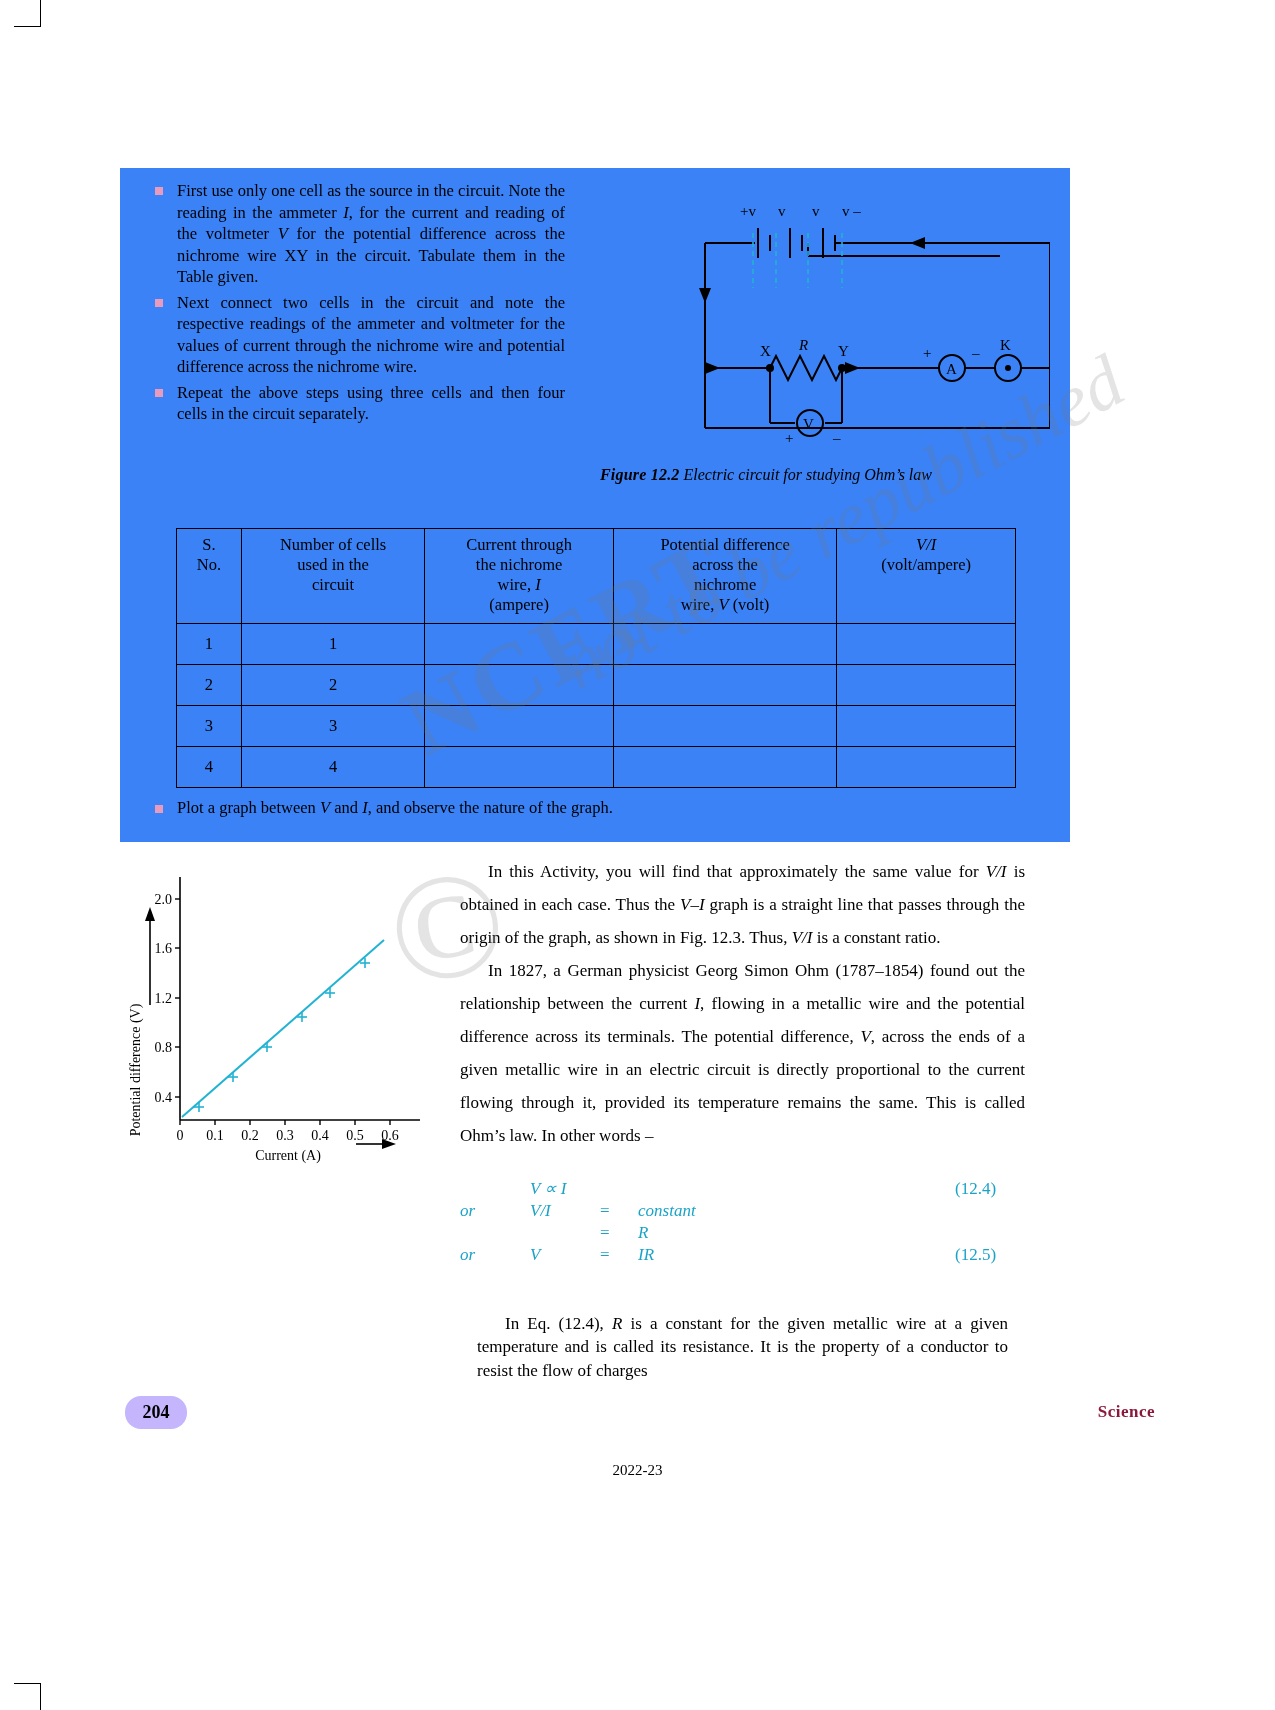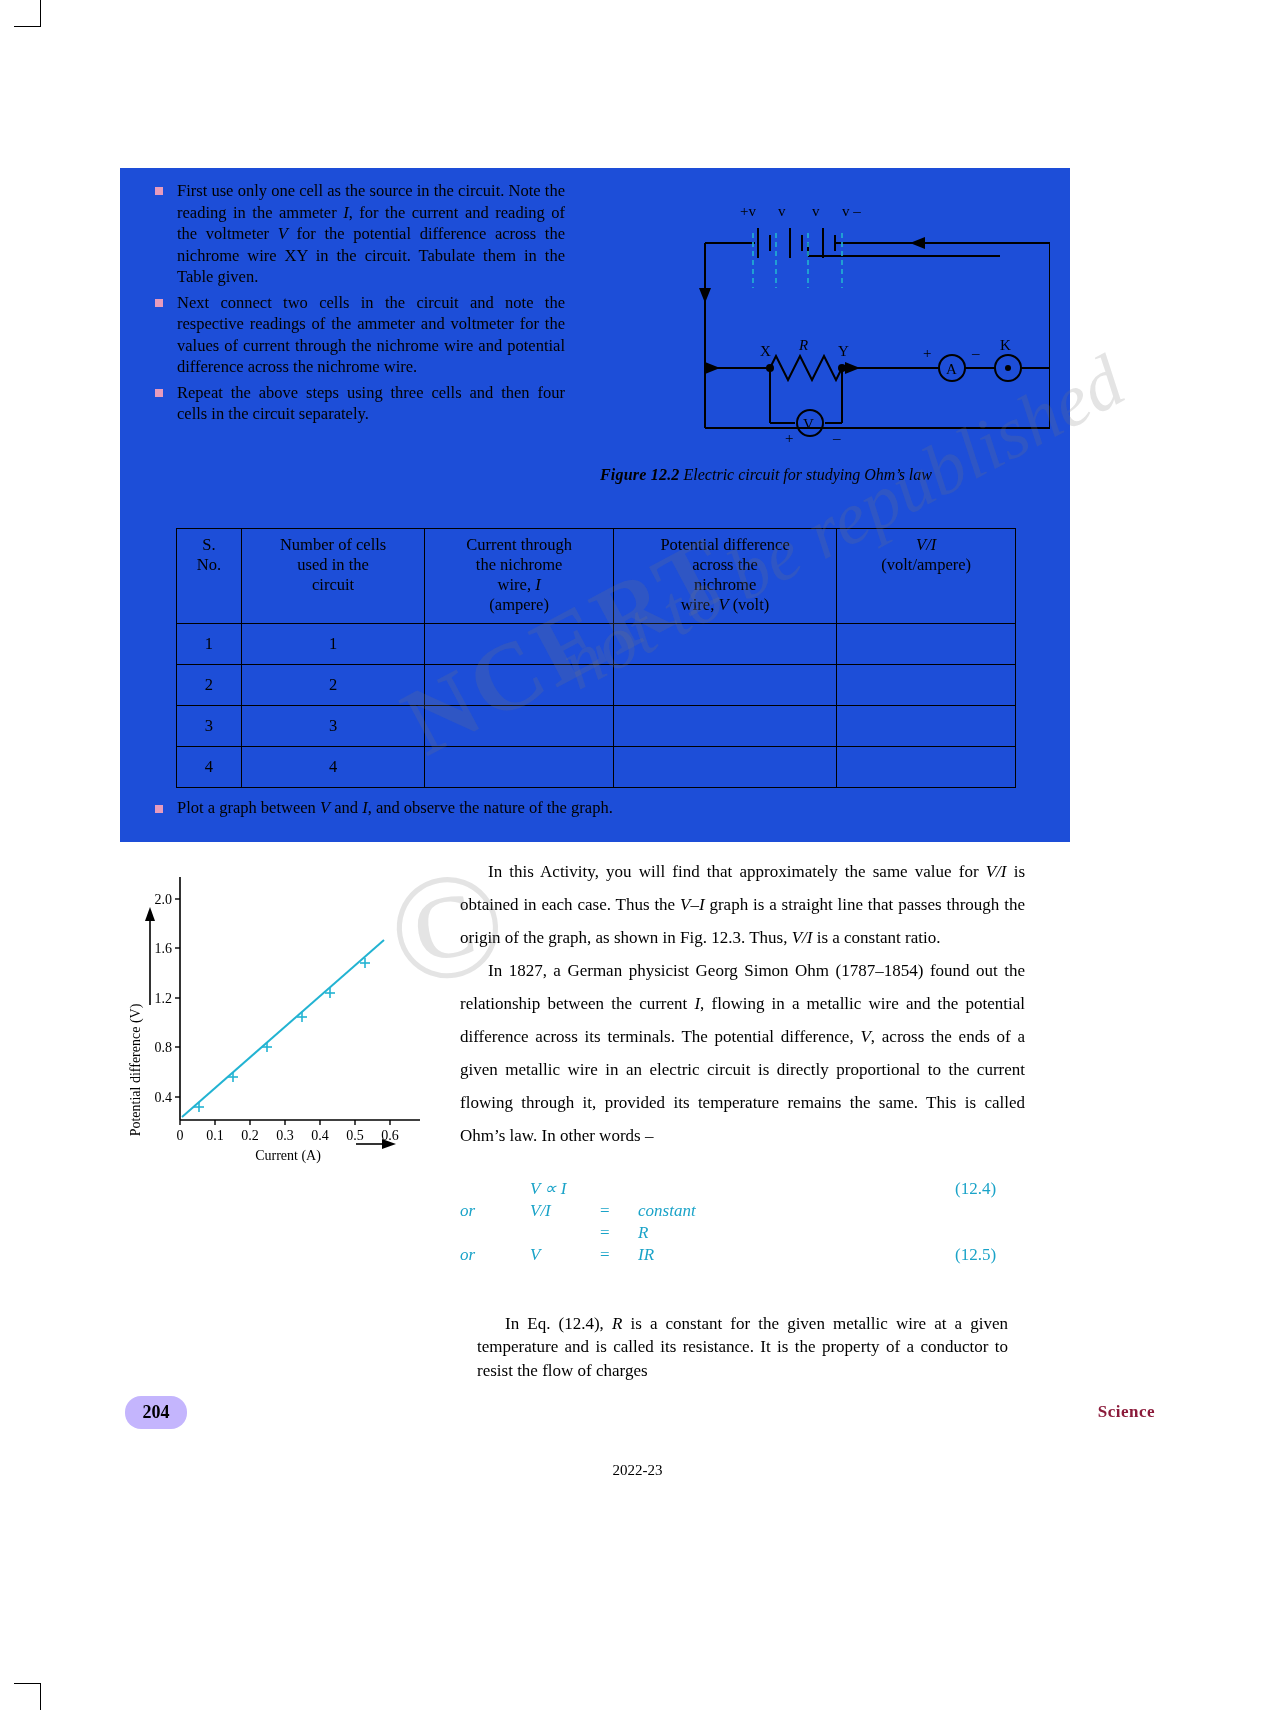--- a/index.html
+++ b/index.html
@@ -14,21 +14,21 @@
   .page { position:absolute; inset:0; }
 
   
   .crop { position:absolute; border:1.5px solid #000; width:26px; height:26px; }
   .crop.tl { left:14px; top:0; border-left:none; border-top:none; }
   .crop.bl { left:14px; bottom:0; border-left:none; border-bottom:none; }
 
   
   .bluebox {
     position:absolute; left:120px; top:168px; width:950px; height:674px;
-    background:#1d4ed8;
+    background:#3b82f6;
   }
   .bullets { position:absolute; left:25px; top:12px; width:420px; }
   .bullet { position:relative; padding-left:32px; margin-bottom:4px;
             font-size:16.5px; line-height:21.5px; text-align:justify; }
   .bullet:after{ content:""; position:absolute; left:10px; top:7px; width:8px; height:8px;
                  background:#e89bbd; }
   .bullet i { font-style:italic; }
 
   
   .circuit { position:absolute; left:460px; top:10px; width:470px; height:300px; }

